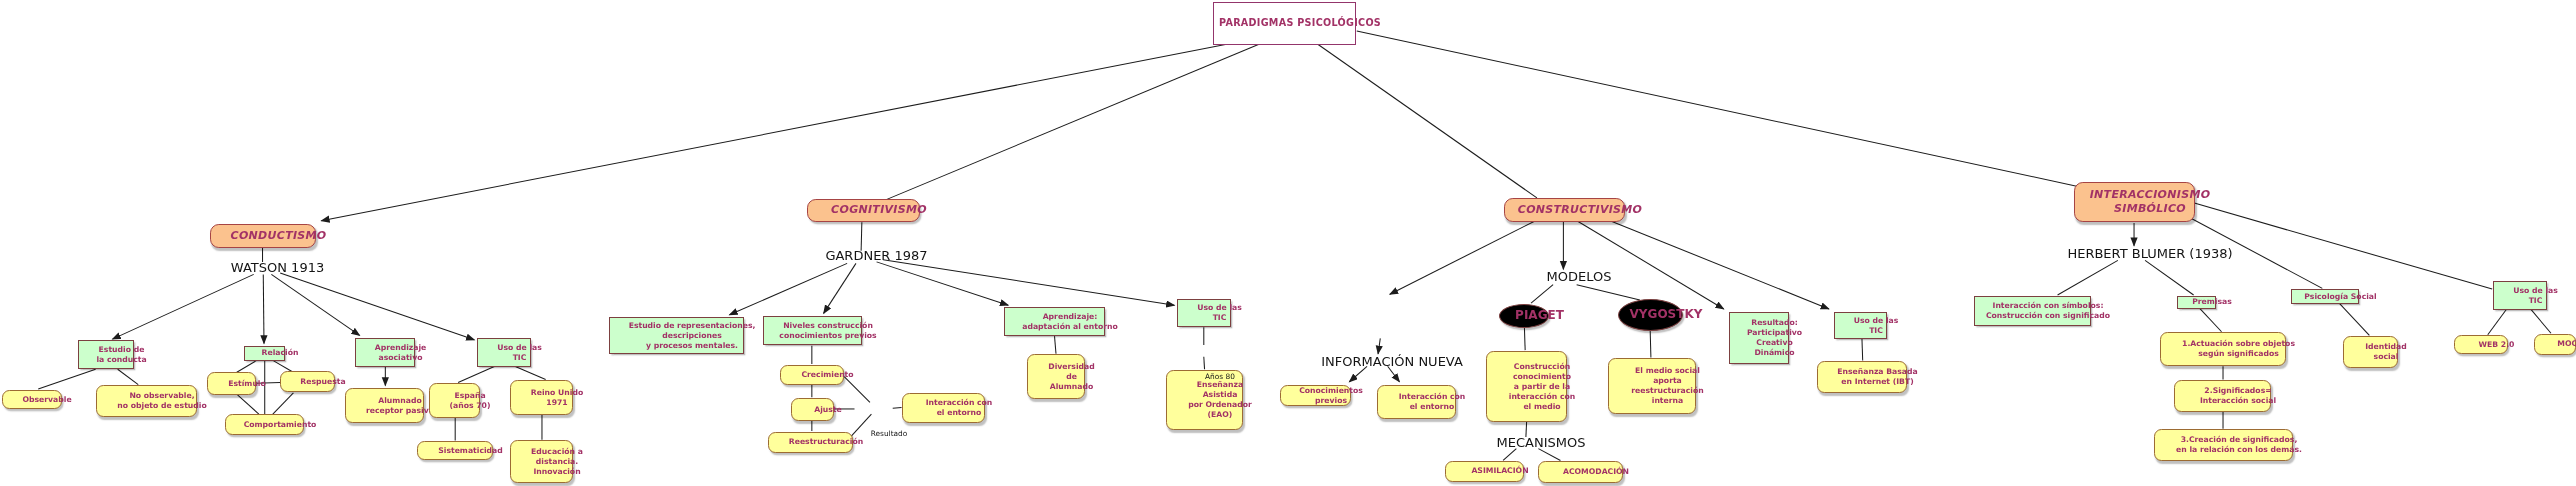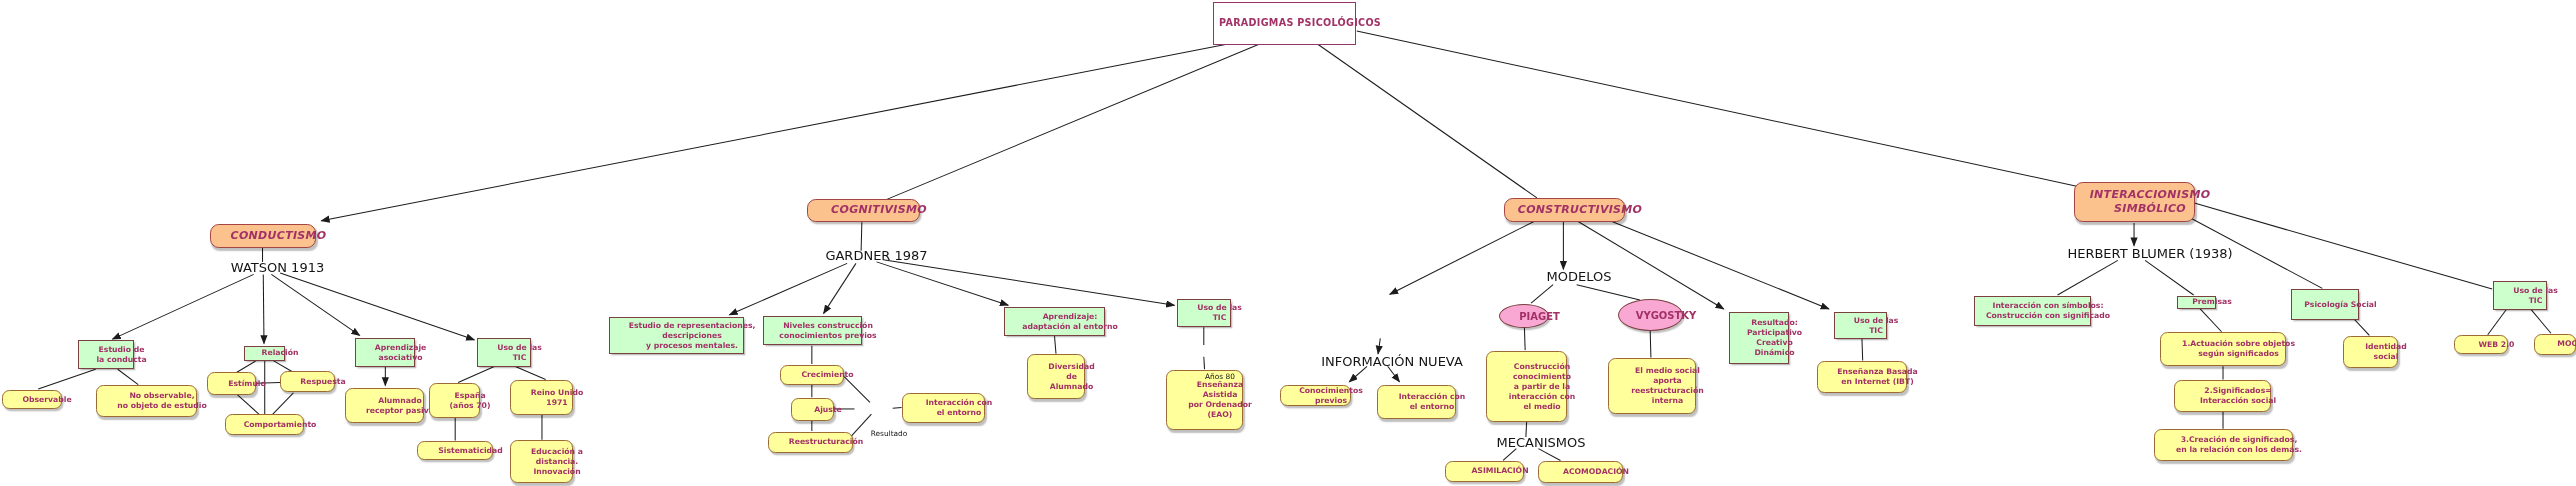--- a/index.html
+++ b/index.html
@@ -15,21 +15,21 @@
   }
   .green{
     background:#ccffcc;border:1.1px solid #7c4040;font-size:7.7px;
     box-shadow:1.5px 2.2px 1.5px rgba(0,0,0,.25);
   }
   .yellow{
     background:#ffff9c;border:1.1px solid #9c6b33;border-radius:7.4px;font-size:7.7px;
     box-shadow:1.5px 2.2px 1.5px rgba(0,0,0,.25);
   }
   .ellipse{
-    background:#f9a8d4;border:1.1px solid #7c4040;border-radius:50%;font-size:10px;
+    background:#000000;border:1.1px solid #7c4040;border-radius:50%;font-size:12px;
     box-shadow:1.5px 2.2px 1.5px rgba(0,0,0,.25);
   }
   .main{
     background:#fbc28e;border:1.5px solid #a64444;border-radius:8.8px;
     font-style:italic;font-size:11px;letter-spacing:0.3px;
     box-shadow:1.5px 2.2px 1.5px rgba(0,0,0,.25);
   }
   .root{
     background:#ffffff;border:1.5px solid #93356b;font-size:9.6px;letter-spacing:0.3px;
   }
@@ -203,21 +203,21 @@
   <div class="node yellow" style="left:1608px;top:358px;width:88px;height:56px">El medio social
 aporta
 reestructuración
 interna</div>
   <div class="node yellow" style="left:1817px;top:361px;width:90px;height:32px">Enseñanza Basada
 en Internet (IBT)</div>
 
   <div class="node green" style="left:1974px;top:296px;width:117px;height:30px">Interacción con símbolos:
 Construcción con significado</div>
   <div class="node green" style="left:2177px;top:296px;width:39px;height:12.5px">Premisas</div>
-  <div class="node green" style="left:2291px;top:289px;width:68px;height:31px">Psicología Social</div>
+  <div class="node green" style="left:2291px;top:289px;width:68px;height:15px">Psicología Social</div>
   <div class="node green" style="left:2493px;top:281px;width:54px;height:29px">Uso de las
 TIC</div>
   <div class="node yellow" style="left:2160px;top:332px;width:126px;height:34px">1.Actuación sobre objetos
 según significados</div>
   <div class="node yellow" style="left:2174px;top:380px;width:97px;height:32px">2.Significados=
 Interacción social</div>
   <div class="node yellow" style="left:2154px;top:429px;width:139px;height:32px">3.Creación de significados,
 en la relación con los demás.</div>
   <div class="node yellow" style="left:2343px;top:336px;width:55px;height:32px">Identidad
 social</div>

